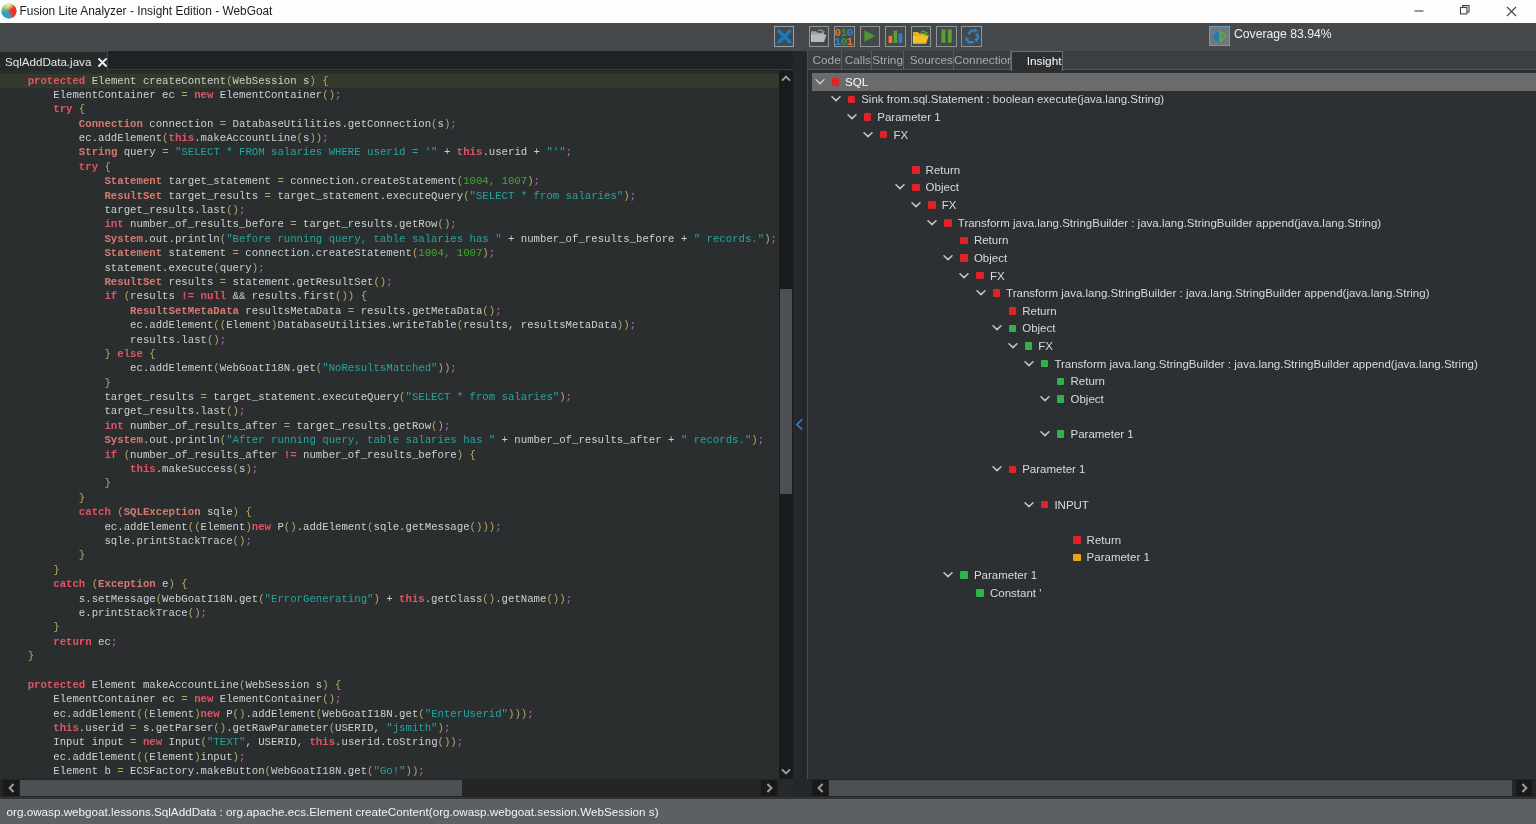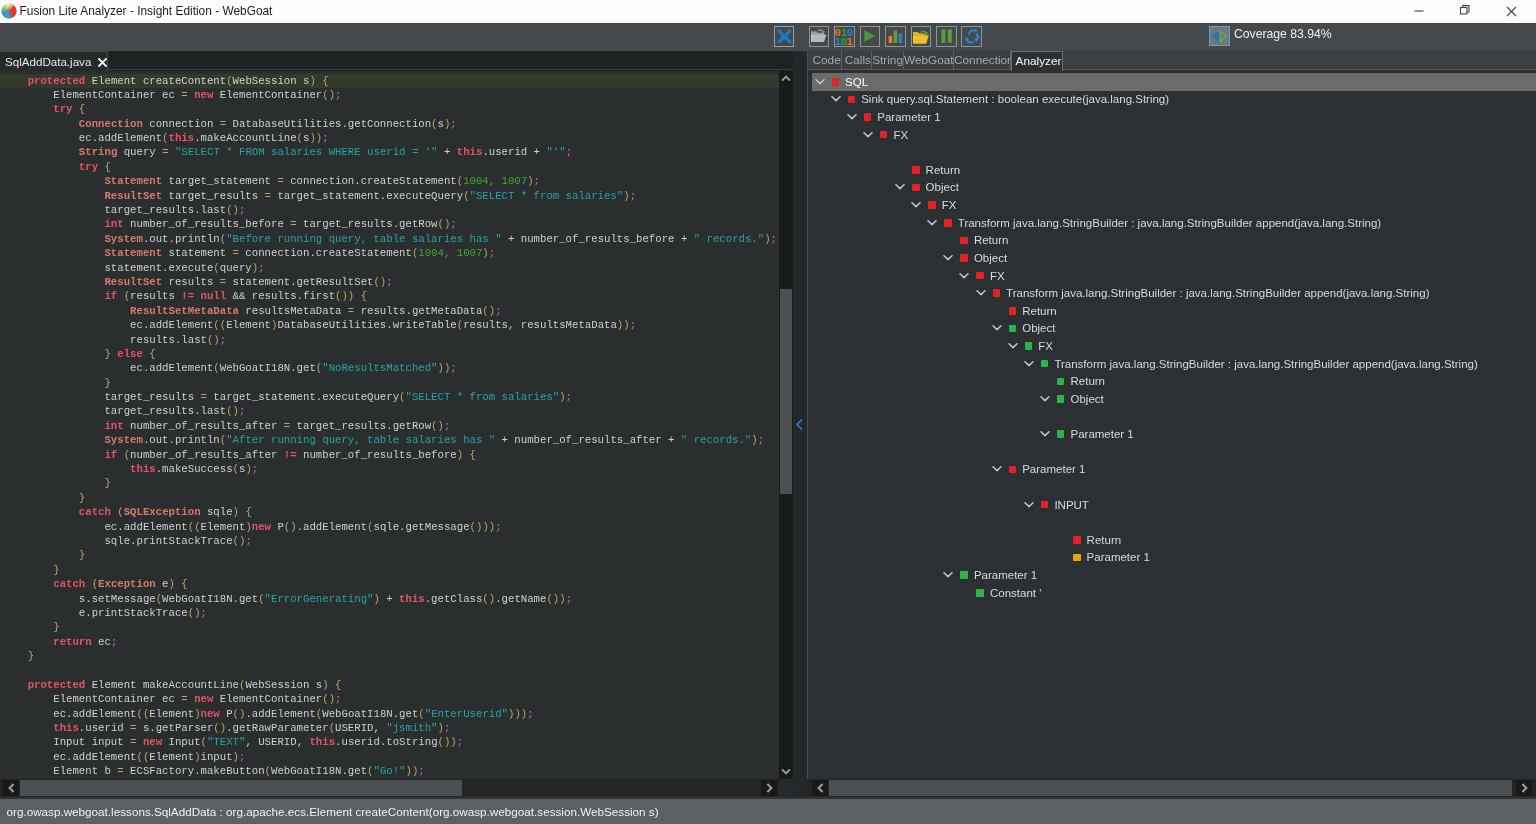--- a/index.html
+++ b/index.html
@@ -257,42 +257,42 @@
 <div id="split">
     <svg class="abs" style="left:3px;top:368px" width="7" height="11" viewBox="0 0 7 11">
       <path d="M6 0.5 L1 5.5 L6 10.5" fill="none" stroke="#3c78c0" stroke-width="1.6"></path>
     </svg>
   </div>
 <div id="rpanel">
   <div id="rtabbar">
 <div class="rtab" style="left:0.0px;width:33.7px">Code</div>
 <div class="rtab" style="left:33.7px;width:30.3px">Calls</div>
 <div class="rtab" style="left:64.0px;width:32.0px">String</div>
-<div class="rtab" style="left:96.0px;width:50.0px">WebGoat</div>
+<div class="rtab" style="left:96.0px;width:50.0px">Sources</div>
 <div class="rtab" style="left:146.0px;width:57.0px">Connection</div>
-<div class="rtab active" style="left:203.0px;width:51.5px">Analyzer</div>
+<div class="rtab active" style="left:203.0px;width:51.5px">Insight</div>
   </div>
   <div id="tree">
 <div class="trow sel" style="top:3.0px">
         <span class="ci" style="margin-left:2.5px">
           <svg class="chev" width="10" height="6" viewBox="0 0 10 6">
             <path d="M1 0.8 L5 4.6 L9 0.8" fill="none" stroke="#c2c6c7" stroke-width="1.5" stroke-linecap="round" stroke-linejoin="round"></path>
           </svg>
         </span>
         <span class="sq r"></span>
         <span class="tl">SQL</span>
       </div>
 <div class="trow" style="top:20.6px">
         <span class="ci" style="margin-left:18.6px">
           <svg class="chev" width="10" height="6" viewBox="0 0 10 6">
             <path d="M1 0.8 L5 4.6 L9 0.8" fill="none" stroke="#c2c6c7" stroke-width="1.5" stroke-linecap="round" stroke-linejoin="round"></path>
           </svg>
         </span>
         <span class="sq r"></span>
-        <span class="tl">Sink query.sql.Statement : boolean execute(java.lang.String)</span>
+        <span class="tl">Sink from.sql.Statement : boolean execute(java.lang.String)</span>
       </div>
 <div class="trow" style="top:38.2px">
         <span class="ci" style="margin-left:34.7px">
           <svg class="chev" width="10" height="6" viewBox="0 0 10 6">
             <path d="M1 0.8 L5 4.6 L9 0.8" fill="none" stroke="#c2c6c7" stroke-width="1.5" stroke-linecap="round" stroke-linejoin="round"></path>
           </svg>
         </span>
         <span class="sq r"></span>
         <span class="tl">Parameter 1</span>
       </div>

